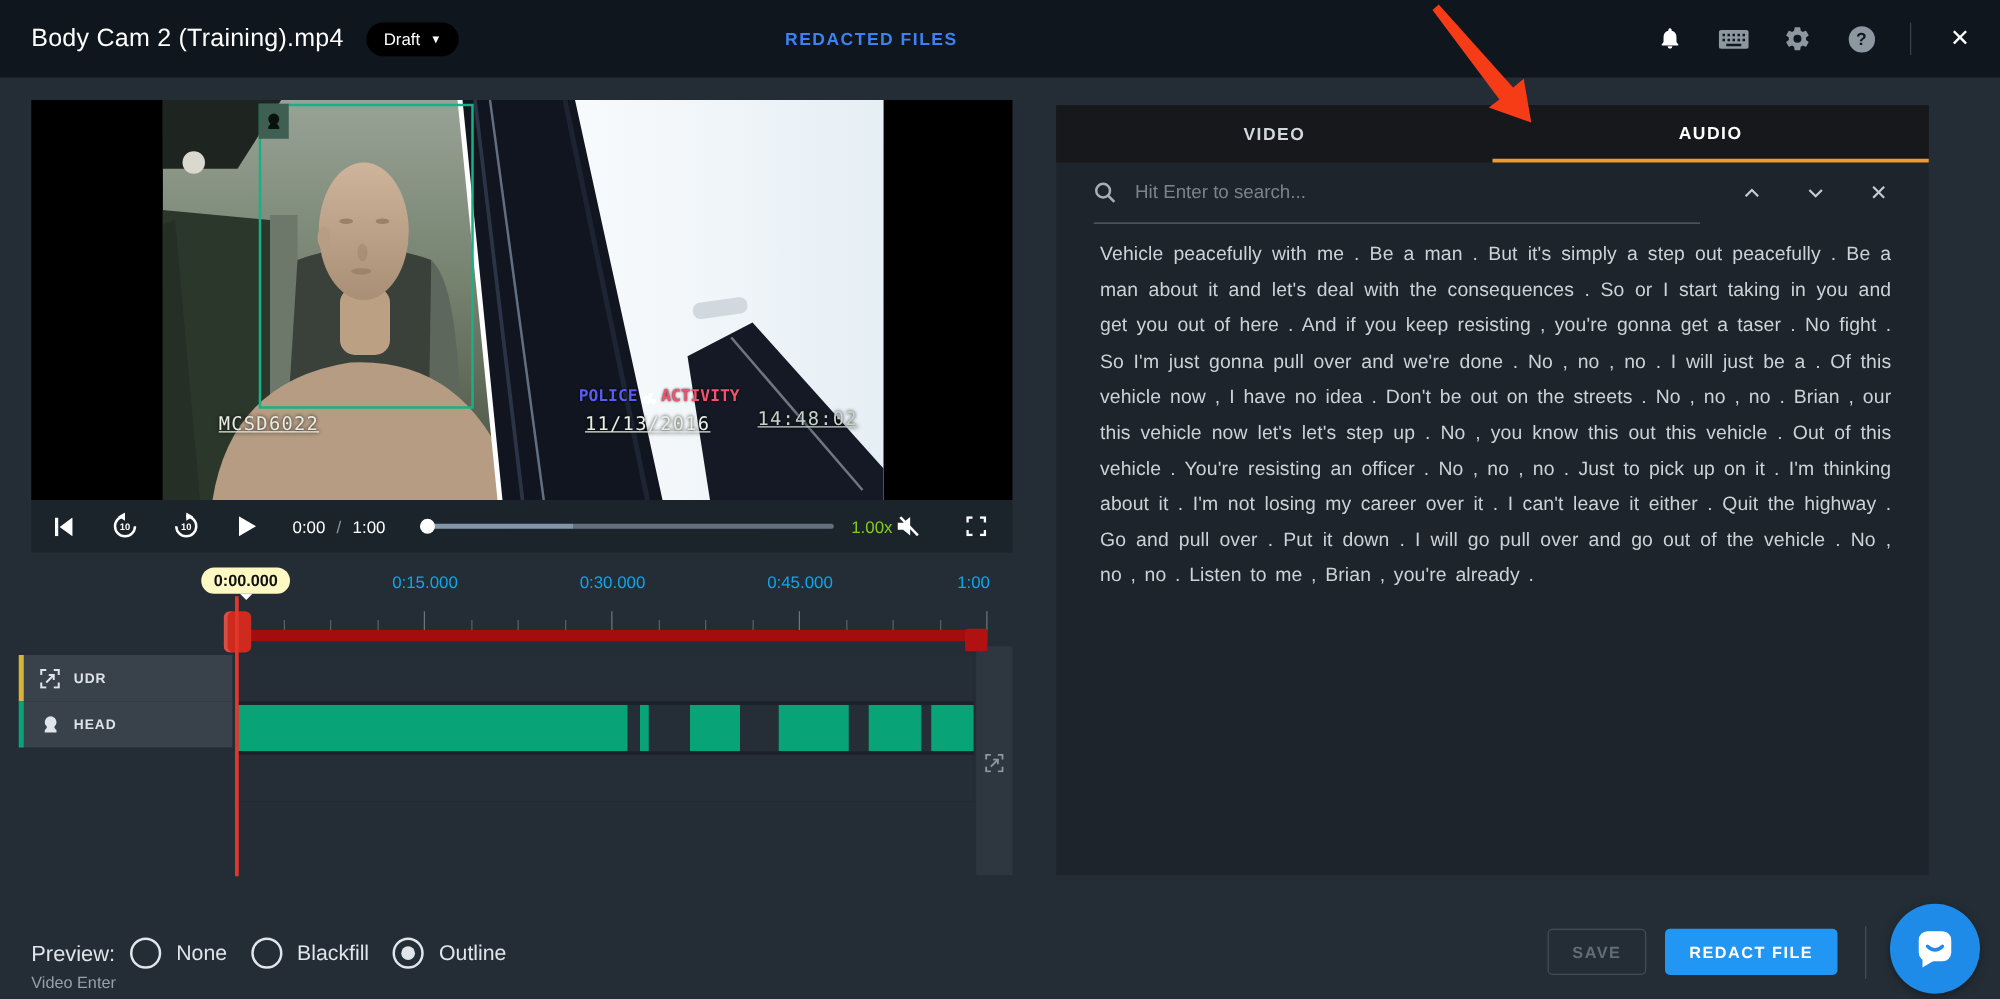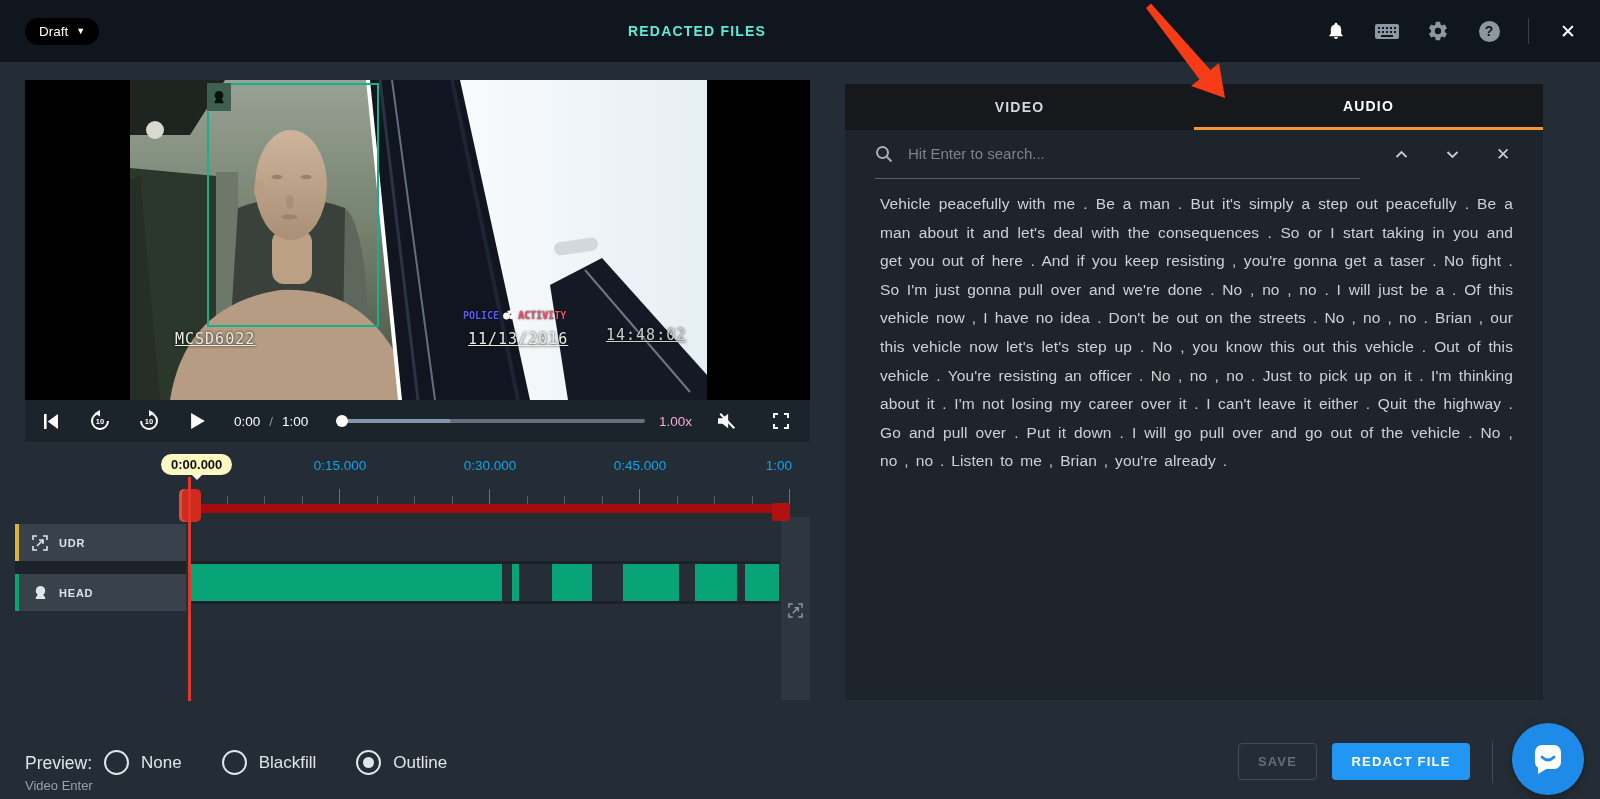--- a/index.html
+++ b/index.html
@@ -8,75 +8,75 @@
 
   
   .header{position:absolute;left:0;top:0;width:1600px;height:62px;background:#10161d;z-index:10;}
   .header-title{position:absolute;left:25px;top:0;height:62px;display:flex;align-items:center;gap:18px;}
   .file-title{font-size:20px;color:#ffffff;letter-spacing:.2px;}
   .draft-pill{background:#000;color:#fff;font-size:13.5px;border-radius:16px;padding:6px 14px;
               display:flex;align-items:center;gap:8px;cursor:pointer;}
   .draft-caret{font-size:9px;color:#fff;}
   .header-tabs{position:absolute;left:622px;top:0;height:62px;display:flex;gap:42px;}
   .htab{display:flex;align-items:center;padding:0 6px;font-size:14px;font-weight:bold;
-        letter-spacing:1.2px;color:#5eead4;box-sizing:border-box;cursor:pointer;}
+        letter-spacing:1.2px;color:#3b82f6;box-sizing:border-box;cursor:pointer;}
   .htab.active{color:#ffffff;border-bottom:3px solid #EF9A2E;padding-top:3px;}
   .header-icons{position:absolute;right:20px;top:0;height:62px;display:flex;align-items:center;gap:27px;}
   .hicon{width:24px;height:24px;display:flex;align-items:center;justify-content:center;cursor:pointer;}
   .help-circle{width:21px;height:21px;border-radius:50%;background:#8d97a1;color:#10161d;
                font-weight:bold;font-size:14px;display:flex;align-items:center;justify-content:center;}
   .hdr-divider{width:1px;height:26px;background:#39424c;}
   .close-x{color:#fff;font-size:19px;line-height:1;}
 
   
   .arrow-svg{position:absolute;left:0;top:0;z-index:60;pointer-events:none;}
 
   
   .player{position:absolute;left:25px;top:80px;width:785px;height:320px;background:#000;}
   .viewport{position:absolute;left:105px;top:0;width:577px;height:320px;overflow:hidden;}
   .ovl-text{position:absolute;font-family:"DejaVu Sans Mono",monospace;font-size:15px;
             color:#e9ece2;text-shadow:0 0 3px rgba(0,0,0,.9);letter-spacing:1px;text-decoration:underline;}
   .wm{position:absolute;display:flex;align-items:flex-end;gap:3px;font-family:"DejaVu Sans Mono",monospace;
-      font-size:10px;font-weight:bold;letter-spacing:0;}
+      font-size:13px;font-weight:bold;letter-spacing:0;}
   .wm .w1{color:#5a5cf0;text-shadow:0 0 2px #000;}
   .wm .w2{color:#f5526e;text-shadow:0 0 2px #000;}
   .bbox{position:absolute;left:77px;top:3px;width:172px;height:244px;border:2px solid #17B087;box-sizing:border-box;}
   .bbox-chip{position:absolute;left:-2px;top:-2px;width:24px;height:28px;background:#3f5f53;
              display:flex;align-items:center;justify-content:center;}
 
   
   .controls{position:absolute;left:25px;top:400px;width:785px;height:42px;background:#1b232b;
             display:flex;align-items:center;padding:0 16px 0 13px;box-sizing:border-box;}
   .ctl{width:26px;height:26px;display:flex;align-items:center;justify-content:center;cursor:pointer;margin-right:23px;}
   .time-display{color:#ffffff;font-size:13.5px;display:flex;gap:9px;margin-right:14px;white-space:nowrap;}
   .time-sep{color:#8d97a1;}
   .scrubber{flex:1;height:14px;display:flex;align-items:center;position:relative;margin:0 14px;cursor:pointer;}
   .scrub-track{width:100%;height:4px;border-radius:2px;
                background:linear-gradient(90deg,#8496a9 0%,#8496a9 37%,#64707d 37%,#64707d 100%);}
   .scrub-knob{position:absolute;left:0;top:1px;width:12px;height:12px;border-radius:50%;background:#fff;}
-  .speed{color:#f9a8d4;font-size:13.5px;margin-right:22px;}
+  .speed{color:#84cc16;font-size:13.5px;}
 
   
   .tl-label{position:absolute;top:458px;font-size:13.5px;color:#0ea5e9;text-align:center;}
   .playhead-pill{position:absolute;left:161px;top:454px;background:#fef9c3;color:#101010;font-weight:bold;
                  font-size:13px;padding:3px 10px;border-radius:11px;z-index:26;}
   .playhead-pill::after{content:"";position:absolute;left:50%;bottom:-5px;margin-left:-5px;
                  border-left:5px solid transparent;border-right:5px solid transparent;border-top:5px solid #fdfdfd;}
   .ruler-ticks{position:absolute;left:189px;top:489px;width:601px;height:15px;}
   .tick{position:absolute;bottom:0;width:1px;height:8px;background:#566069;}
   .tick.major{height:15px;background:#6a747e;}
   .range-bar{position:absolute;left:189px;top:504px;width:601px;height:9px;background:#A30D0D;z-index:5;}
   .range-handle-left{position:absolute;left:179px;top:489px;width:22px;height:33px;background:#cf2a1e;
                      border-radius:5px;z-index:22;box-shadow:inset 3px 0 0 rgba(255,255,255,.18);cursor:ew-resize;}
   .range-handle-right{position:absolute;left:772px;top:503px;width:18px;height:18px;background:#b01111;
                       border-radius:2px;z-index:22;cursor:ew-resize;}
   .playhead-line{position:absolute;left:188px;top:477px;width:3px;height:224px;background:#E2362A;z-index:25;}
 
   .track-labels{position:absolute;left:15px;top:524px;width:171px;background:#1b222a;}
-  .tlabel-row{height:37px;margin-bottom:13px;background:#39424b;display:flex;align-items:center;cursor:pointer;}
+  .tlabel-row{height:37px;margin-bottom:0;background:#39424b;display:flex;align-items:center;cursor:pointer;}
   .tlabel-row:last-child{margin-bottom:0;}
   .tlabel-accent{width:4px;align-self:stretch;}
   .tlabel-icon{width:16px;height:16px;margin:0 11px 0 13px;display:flex;align-items:center;justify-content:center;}
   .tlabel-text{font-size:11px;font-weight:bold;letter-spacing:.8px;color:#dde3e8;}
   .track-lanes{position:absolute;left:189px;top:524px;width:590px;background:#1b222a;}
   .lane{height:37px;margin-bottom:3px;background:#252e36;position:relative;overflow:hidden;cursor:pointer;}
   .lane:last-child{margin-bottom:0;}
   .seg{position:absolute;top:0;height:100%;}
   .tl-side-strip{position:absolute;left:781px;top:517px;width:29px;height:183px;background:#2e3740;}
   .side-resize{position:absolute;left:7px;top:86px;width:15px;height:15px;cursor:pointer;}
@@ -93,21 +93,21 @@
                 margin-left:13px;font-family:"Liberation Sans",sans-serif;}
   .search-input::placeholder{color:#7b838d;}
   .search-actions{display:flex;align-items:center;gap:33px;margin-left:32px;}
   .sbtn{width:18px;height:18px;display:flex;align-items:center;justify-content:center;cursor:pointer;color:#c6ccd2;}
   .transcript{padding:12px 30px 0 35px;font-size:15.5px;line-height:28.6px;color:#ccd2d7;
               text-align:justify;word-spacing:2.5px;letter-spacing:.1px;}
 
   
   .preview-label{position:absolute;left:25px;top:753px;font-size:17.5px;color:#dfe5ea;}
   .preview-scope{position:absolute;left:25px;top:778px;font-size:13px;color:#97a1ab;}
-  .radio-group{position:absolute;left:104px;top:750px;display:flex;gap:40px;align-items:center;}
+  .radio-group{position:absolute;left:104px;top:750px;display:flex;gap:19px;align-items:center;}
   .radio-item{display:flex;align-items:center;gap:12px;cursor:pointer;}
   .radio-dot{width:21px;height:21px;border:2.5px solid #dfe5ea;border-radius:50%;
              display:flex;align-items:center;justify-content:center;}
   .radio-dot.checked::after{content:"";width:11px;height:11px;border-radius:50%;background:#dfe5ea;}
   .radio-label{font-size:17px;color:#dfe5ea;}
   .btn-save{position:absolute;left:1238px;top:743px;width:79px;height:37px;border:1px solid #434c56;
             border-radius:4px;background:transparent;color:#636d77;font-size:13px;font-weight:bold;
             letter-spacing:1.2px;font-family:"Liberation Sans",sans-serif;cursor:default;}
   .btn-redact{position:absolute;left:1332px;top:743px;width:138px;height:37px;border:none;border-radius:4px;
               background:#2196F3;color:#fff;font-size:13px;font-weight:bold;letter-spacing:1.2px;
@@ -117,20 +117,21 @@
                background:#1F8BE8;display:flex;align-items:center;justify-content:center;cursor:pointer;
                box-shadow:0 2px 8px rgba(0,0,0,.35);}
 </style>
 </head>
 <body>
 
 <div class="stage">
 
   <div class="header">
     <div class="header-title">
+      <span class="file-title">Body Cam 2 (Training).mp4</span>
       <span class="draft-pill">
         <span>Draft</span>
         <span class="draft-caret">▼</span>
       </span>
     </div>
     <div class="header-tabs">
       <div class="htab">REDACTED FILES</div>
     </div>
     <div class="header-icons">
       <div class="hicon">

